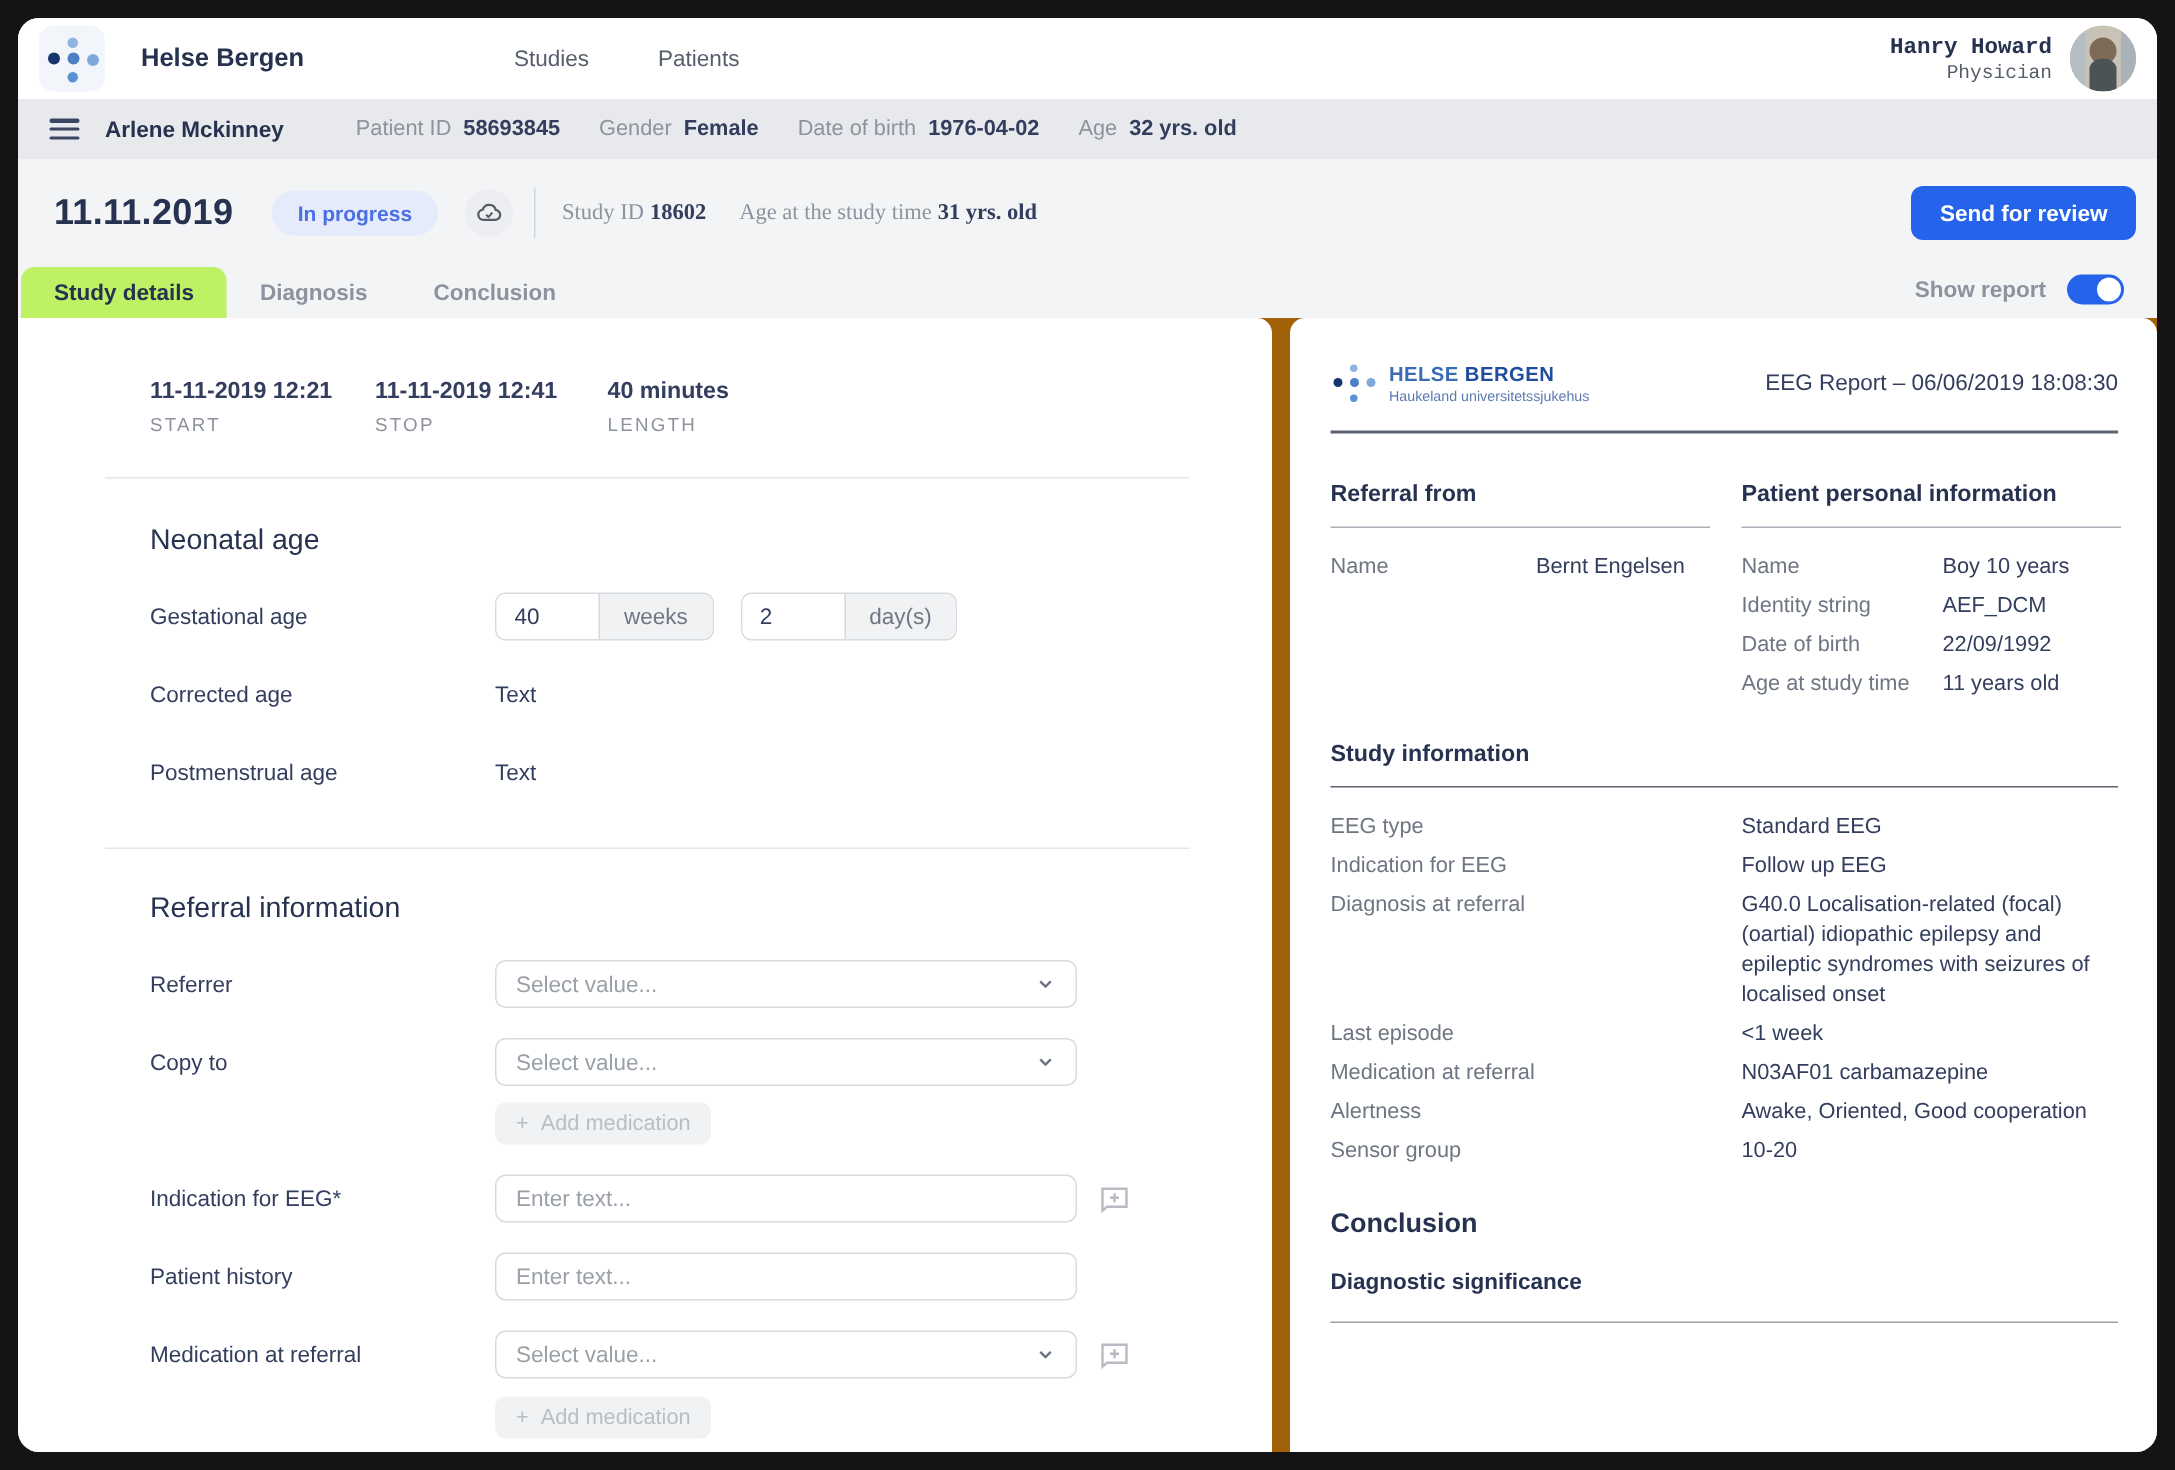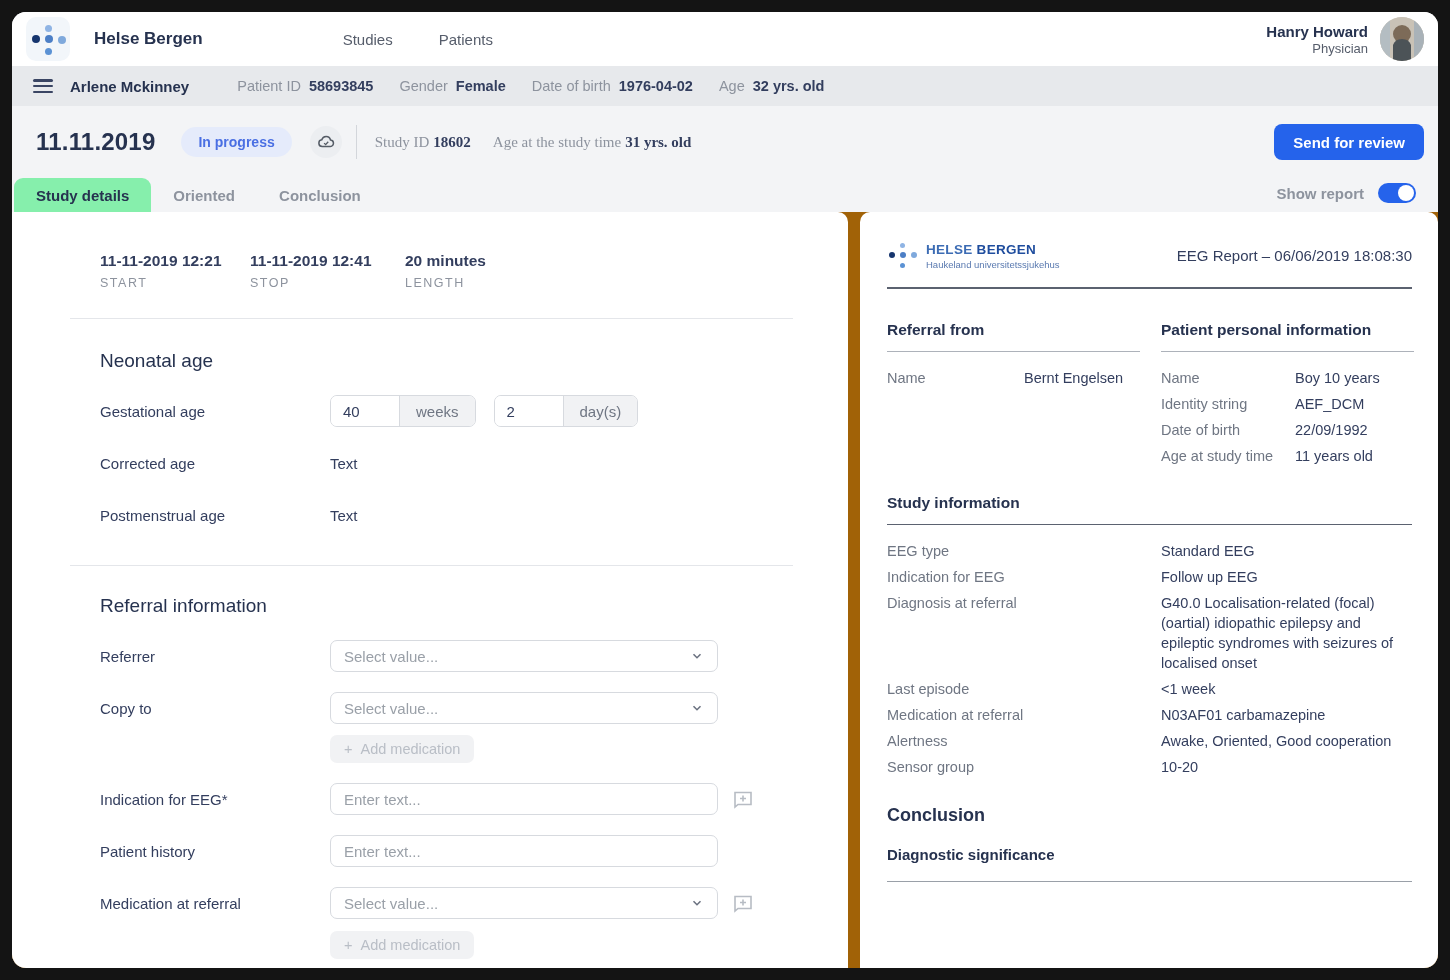--- a/index.html
+++ b/index.html
@@ -17,21 +17,21 @@
   .dot{position:absolute;border-radius:50%;}
   .logo-tile .d1{width:7px;height:7px;left:19px;top:8px;background:#8fb4e4;}
   .logo-tile .d2{width:8px;height:8px;left:6px;top:18px;background:#16356e;}
   .logo-tile .d3{width:8px;height:8px;left:19px;top:18px;background:#4c7fc6;}
   .logo-tile .d4{width:8px;height:8px;left:32px;top:19px;background:#7fa9dc;}
   .logo-tile .d5{width:7px;height:7px;left:19px;top:31px;background:#5b92d4;}
   .brand{margin-left:24px;font-size:17px;font-weight:bold;color:var(--navy-dark);}
   .nav-links{display:flex;gap:46px;margin-left:140px;}
   .nav-link{font-size:15px;color:#565d6b;cursor:pointer;}
   .user-block{margin-left:auto;display:flex;align-items:center;gap:12px;margin-right:14px;}
-  .user-text{text-align:right;}
+  .user-text{text-align:right;font-family:Liberation Mono, monospace;}
   .user-name{font-size:15px;font-weight:bold;color:var(--navy-dark);}
   .user-role{font-size:13px;color:#565d6b;margin-top:1px;}
   .avatar{width:44px;height:44px;border-radius:50%;overflow:hidden;background:#cfc8bd;flex:0 0 auto;}
 
   
   .patient-bar{position:absolute;left:0;top:54px;right:0;height:40px;background:#e7e9ec;display:flex;align-items:center;}
   .hamburger{width:20px;height:14px;margin-left:21px;display:flex;flex-direction:column;justify-content:space-between;cursor:pointer;}
   .hamburger span{display:block;height:2.5px;background:#3a4563;border-radius:2px;}
   .patient-name{margin-left:17px;font-size:15px;font-weight:bold;color:var(--navy-dark);}
   .pb-fields{display:flex;gap:26px;margin-left:48px;text-align:center;}
@@ -47,21 +47,21 @@
   .vdiv{width:1px;height:34px;background:#d3d6db;margin-left:14px;}
   .sh-pair{display:flex;gap:4px;font-size:15px;margin-left:18px;font-family:Liberation Serif, serif;}
   .sh-pair.second{margin-left:22px;}
   .sh-label{color:var(--gray);}
   .sh-value{color:var(--navy);font-weight:bold;}
   .send-btn{margin-left:auto;margin-right:14px;height:36px;padding:0 19px;background:var(--accent);color:#fff;font-size:15px;font-weight:600;border:none;border-radius:8px;cursor:pointer;font-family:"Liberation Sans",sans-serif;}
 
   
   .tabs-row{position:absolute;left:0;top:166px;right:0;height:34px;display:flex;align-items:flex-end;}
   .tab{font-size:15px;padding:0 22px;height:34px;display:flex;align-items:center;color:var(--gray);font-weight:600;cursor:pointer;}
-  .tab.active{background:#86efac;border-radius:9px 9px 0 0;color:var(--navy-dark);font-weight:bold;margin-left:2px;}
+  .tab.active{background:#bef264;border-radius:9px 9px 0 0;color:var(--navy-dark);font-weight:bold;margin-left:2px;}
   .show-report{margin-left:auto;display:flex;align-items:center;gap:14px;margin-right:22px;padding-bottom:9px;}
   .show-report-label{font-size:15px;font-weight:600;color:var(--gray);}
   .toggle{width:38px;height:20px;background:var(--accent);border-radius:10px;position:relative;cursor:pointer;}
   .toggle .knob{position:absolute;right:2px;top:2px;width:16px;height:16px;background:#fff;border-radius:50%;}
 
   
   .content{position:absolute;left:0;top:200px;right:0;bottom:0;background:#a16207;}
   .left-panel{position:absolute;left:0;top:0;width:836px;bottom:0;background:#fff;border-radius:0 10px 0 0;}
   .right-panel{position:absolute;left:848px;top:0;width:578px;bottom:0;background:#fff;border-radius:10px 10px 0 0;padding:28px 26px 0 27px;overflow:hidden;}
 
@@ -201,21 +201,21 @@
     </div>
     <div class="sh-pair second">
       <span class="sh-label">Age at the study time</span>
       <span class="sh-value">31 yrs. old</span>
     </div>
     <button class="send-btn">Send for review</button>
   </div>
 
   <div class="tabs-row">
     <div class="tab active">Study details</div>
-    <div class="tab">Oriented</div>
+    <div class="tab">Diagnosis</div>
     <div class="tab">Conclusion</div>
     <div class="show-report">
       <span class="show-report-label">Show report</span>
       <div class="toggle">
           <span class="knob"></span>
         </div>
     </div>
   </div>
 
   <div class="content">
@@ -225,21 +225,21 @@
       <div class="times-row">
         <div class="time-block">
           <div class="time-value">11-11-2019 12:21</div>
           <div class="time-label">START</div>
         </div>
         <div class="time-block">
           <div class="time-value">11-11-2019 12:41</div>
           <div class="time-label">STOP</div>
         </div>
         <div class="time-block">
-          <div class="time-value">20 minutes</div>
+          <div class="time-value">40 minutes</div>
           <div class="time-label">LENGTH</div>
         </div>
       </div>
 
       <div class="hline" style="top:106px"></div>
 
       <div class="sec-title" style="top:138px">Neonatal age</div>
 
       <div class="form-row" style="top:183px">
         <div class="form-label">Gestational age</div>

